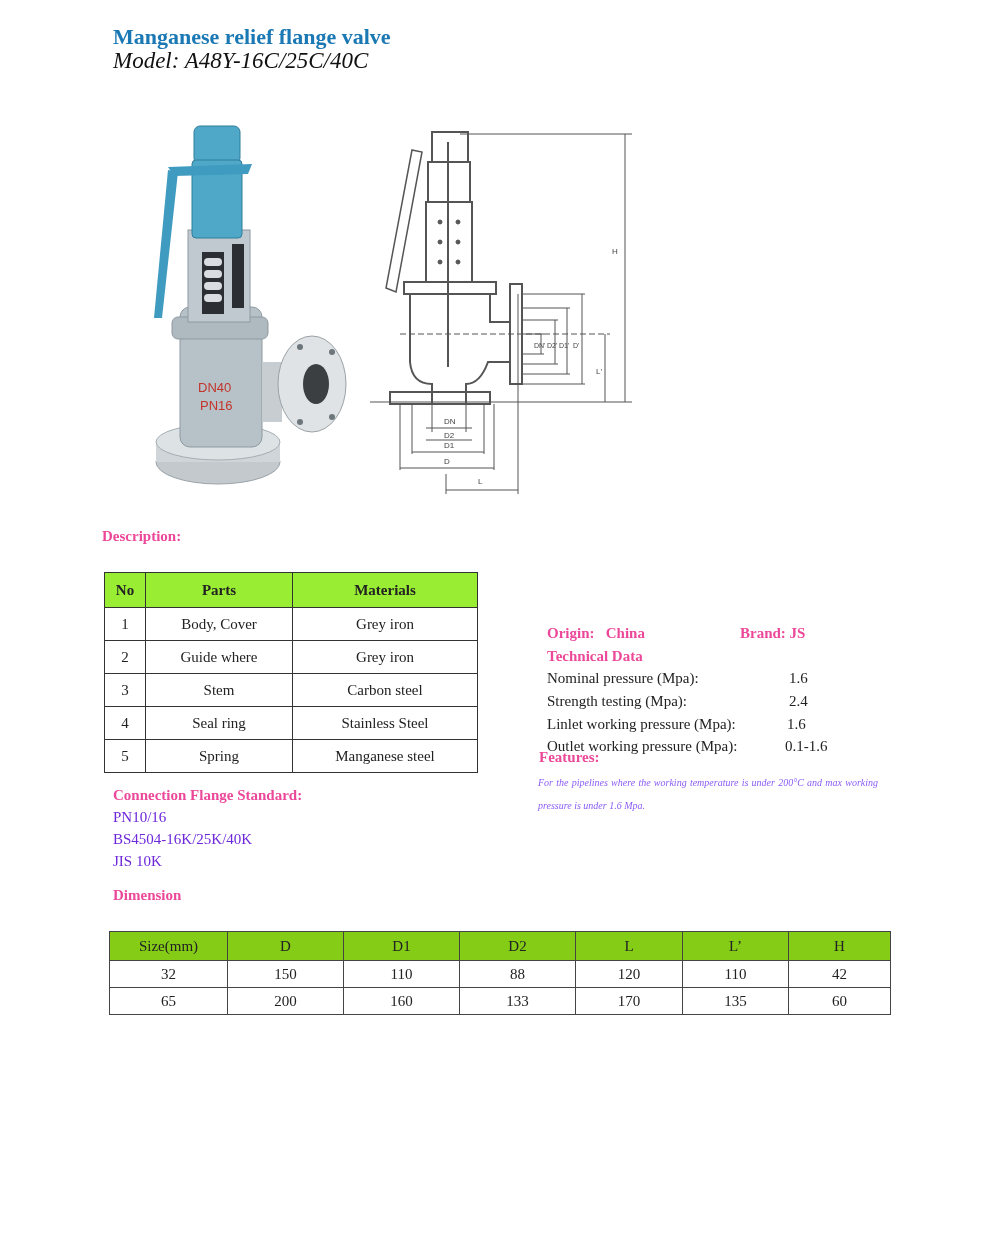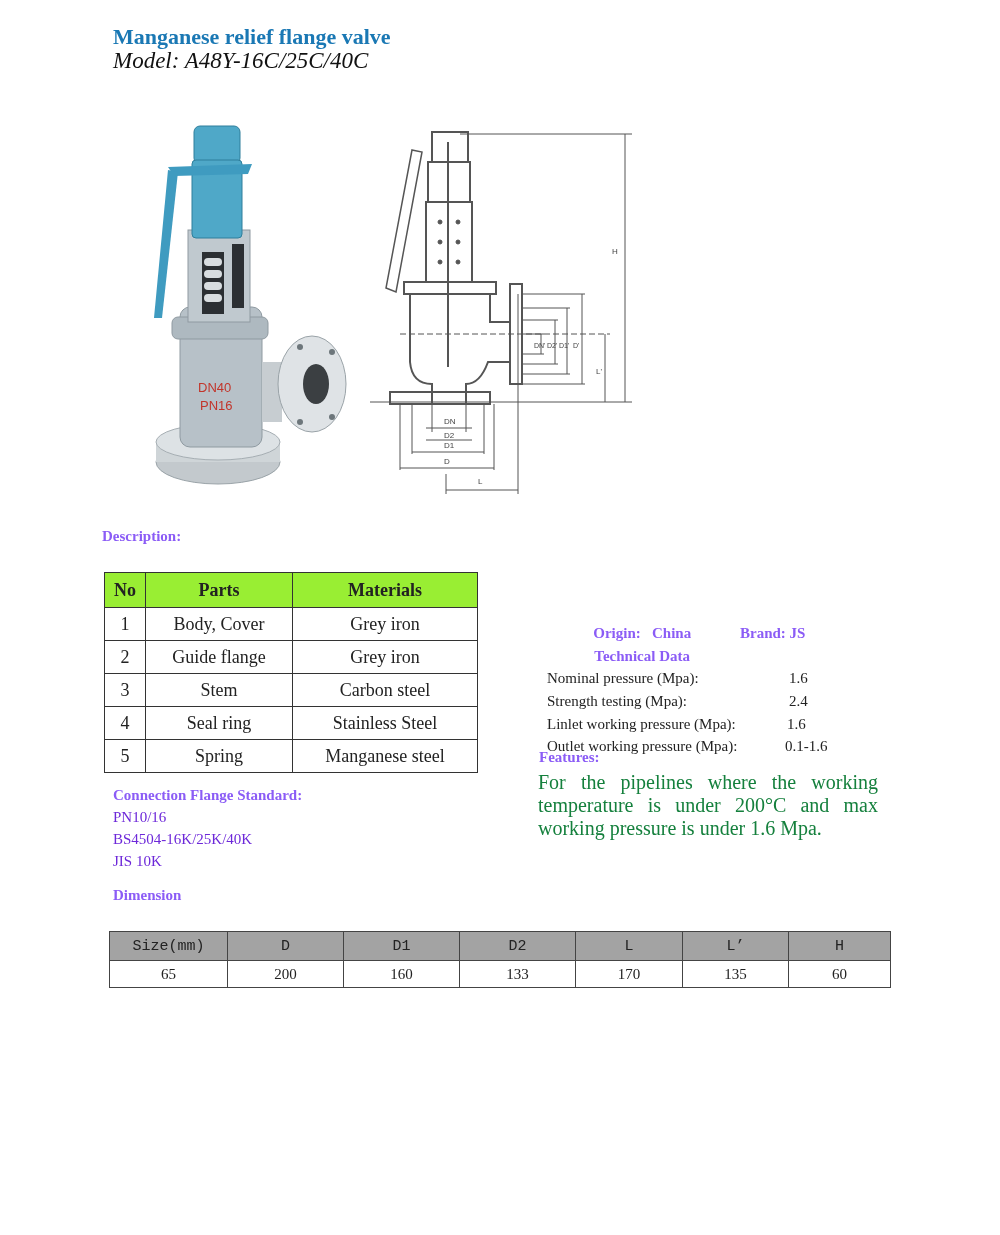--- a/index.html
+++ b/index.html
@@ -3,50 +3,50 @@
   <meta charset="utf-8">
   <style>
     html, body { margin: 0; padding: 0; background: #ffffff; }
     body { width: 1000px; height: 1235px; position: relative; overflow: hidden;
            font-family: "Liberation Serif", "DejaVu Serif", serif; color: #222; }
     .abs { position: absolute; }
 
     .title { left: 113px; top: 24px; font-size: 22px; font-weight: bold; color: #1a78b4; white-space: nowrap; }
     .model { left: 113px; top: 48px; font-size: 23px; font-style: italic; color: #111; white-space: nowrap; }
 
-    .heading { font-weight: bold; color: #8b5cf6; font-size: 15px; white-space: nowrap; text-align: center; }
+    .heading { font-weight: bold; color: #ec4899; font-size: 15px; white-space: nowrap; }
 
     
     .photo { left: 140px; top: 112px; width: 225px; height: 390px; }
     .drawing { left: 360px; top: 122px; width: 290px; height: 375px; }
 
     
     table { border-collapse: collapse; }
     .parts { left: 104px; top: 572px; width: 374px; }
-    .parts td, .parts th { border: 1.3px solid #333; text-align: center; font-size: 18px; height: 32px; padding: 0; }
+    .parts td, .parts th { border: 1.3px solid #333; text-align: center; font-size: 15px; height: 32px; padding: 0; }
     .parts th { background: #99ee33; font-weight: bold; height: 34px; }
     .parts .c0 { width: 40px; }
     .parts .c1 { width: 146px; }
 
     .tech { left: 547px; top: 589px; font-size: 15px; margin-top: 33px; }
     .tech .row { height: 22.7px; line-height: 22.7px; white-space: nowrap; position: relative; }
     .tech .label { display: inline-block; }
     .tech .val { position: absolute; top: 0; }
 
     .features-h { left: 539px; top: 749px; }
-    .features-t { left: 538px; top: 771px; width: 340px; font-size: 20px; line-height: 23px; text-align: justify; color: #15803d; }
+    .features-t { left: 538px; top: 771px; width: 340px; font-size: 10px; line-height: 23px; text-align: justify; color: #8b5cf6; font-style: italic; }
 
     .flange-h { left: 113px; top: 787px; }
     .flange-list { left: 113px; top: 806px; font-size: 15px; line-height: 22px; color: #6d28d9; }
 
     .dim-h { left: 113px; top: 887px; }
 
     .dims { left: 109px; top: 931px; width: 782px; }
     .dims td, .dims th { border: 1px solid #444; text-align: center; font-size: 15px; font-weight: normal; padding: 0; height: 26px; }
-    .dims th { background: #a3a3a3; height: 28px; font-family: Liberation Mono, monospace; }
+    .dims th { background: #84cc16; height: 28px; }
   </style>
 </head>
 <body>
 
 <div class="abs title">Manganese relief flange valve</div>
 <div class="abs model">Model: A48Y-16C/25C/40C</div>
 
 <div class="abs photo">
   <svg width="225" height="390" viewBox="0 0 225 390">
 
@@ -164,21 +164,21 @@
     </tr>
   </thead>
   <tbody>
     <tr>
       <td>1</td>
       <td>Body, Cover</td>
       <td>Grey iron</td>
     </tr>
     <tr>
       <td>2</td>
-      <td>Guide flange</td>
+      <td>Guide where</td>
       <td>Grey iron</td>
     </tr>
     <tr>
       <td>3</td>
       <td>Stem</td>
       <td>Carbon steel</td>
     </tr>
     <tr>
       <td>4</td>
       <td>Seal ring</td>
@@ -235,20 +235,29 @@
       <th style="width:115px">D</th>
       <th style="width:115px">D1</th>
       <th style="width:115px">D2</th>
       <th style="width:106px">L</th>
       <th style="width:105px">L’</th>
       <th>H</th>
     </tr>
   </thead>
   <tbody>
     <tr>
+      <td>32</td>
+      <td>150</td>
+      <td>110</td>
+      <td>88</td>
+      <td>120</td>
+      <td>110</td>
+      <td>42</td>
+    </tr>
+    <tr>
       <td>65</td>
       <td>200</td>
       <td>160</td>
       <td>133</td>
       <td>170</td>
       <td>135</td>
       <td>60</td>
     </tr>
   </tbody>
 </table>

